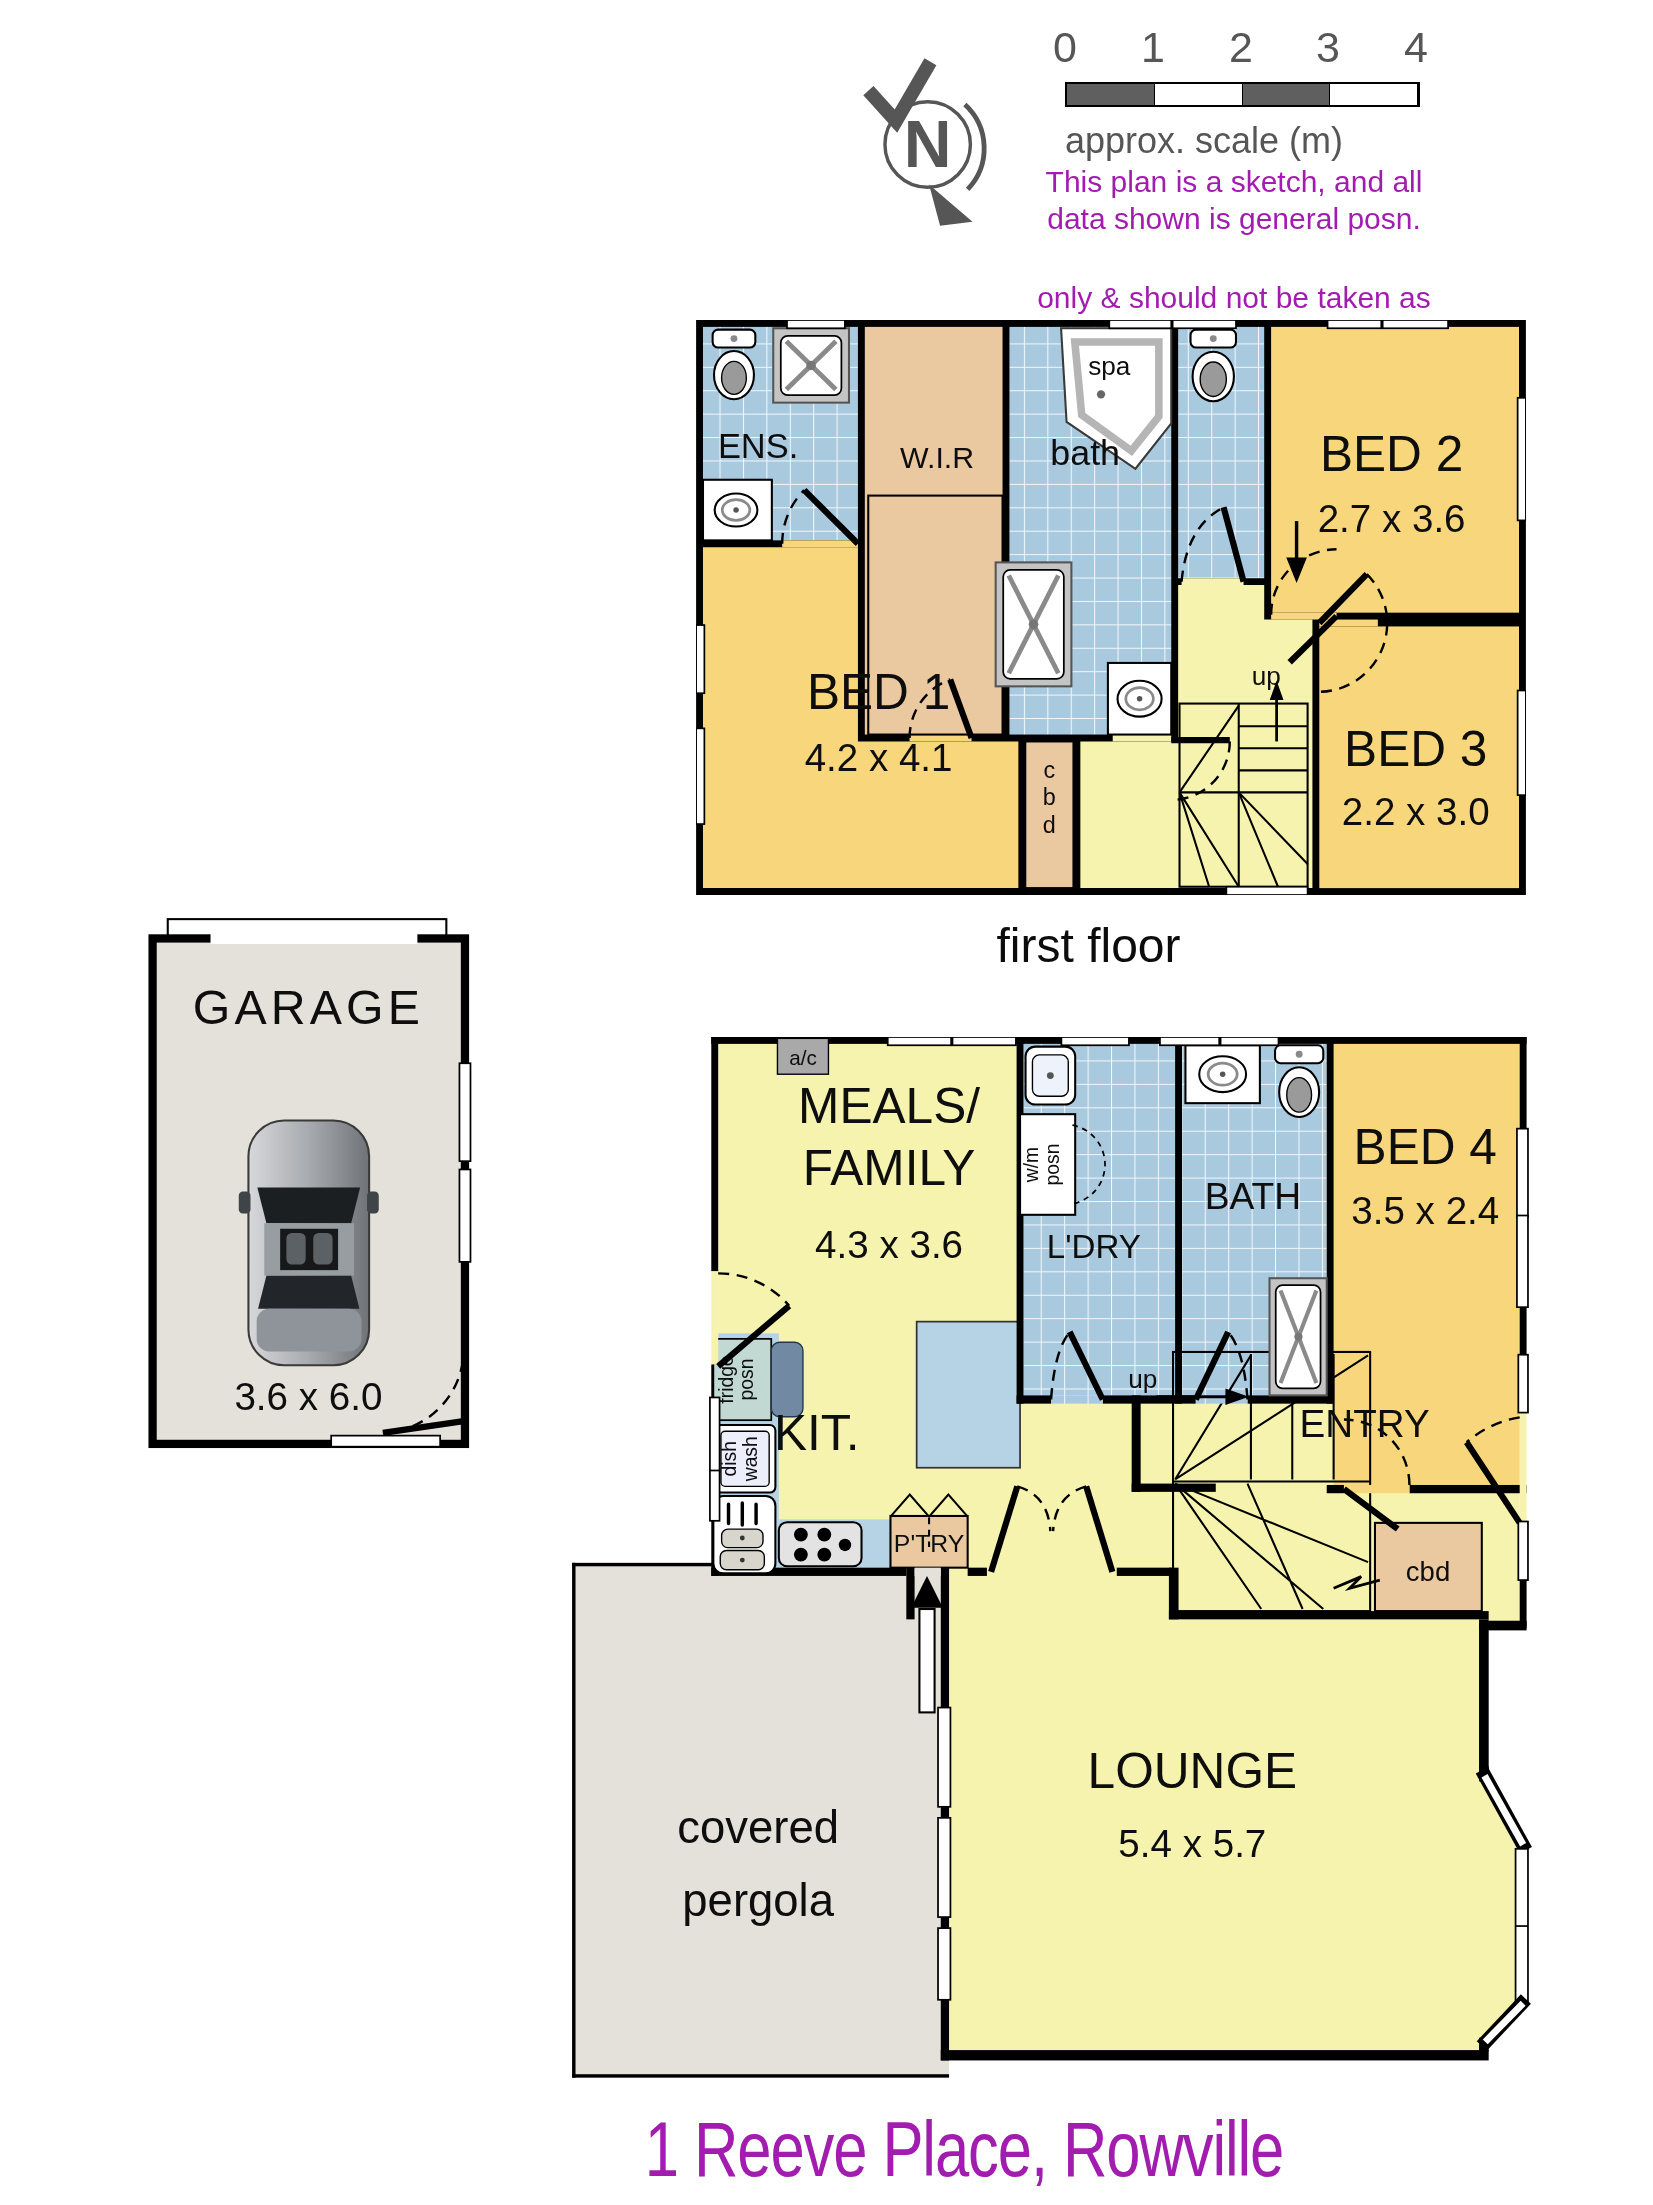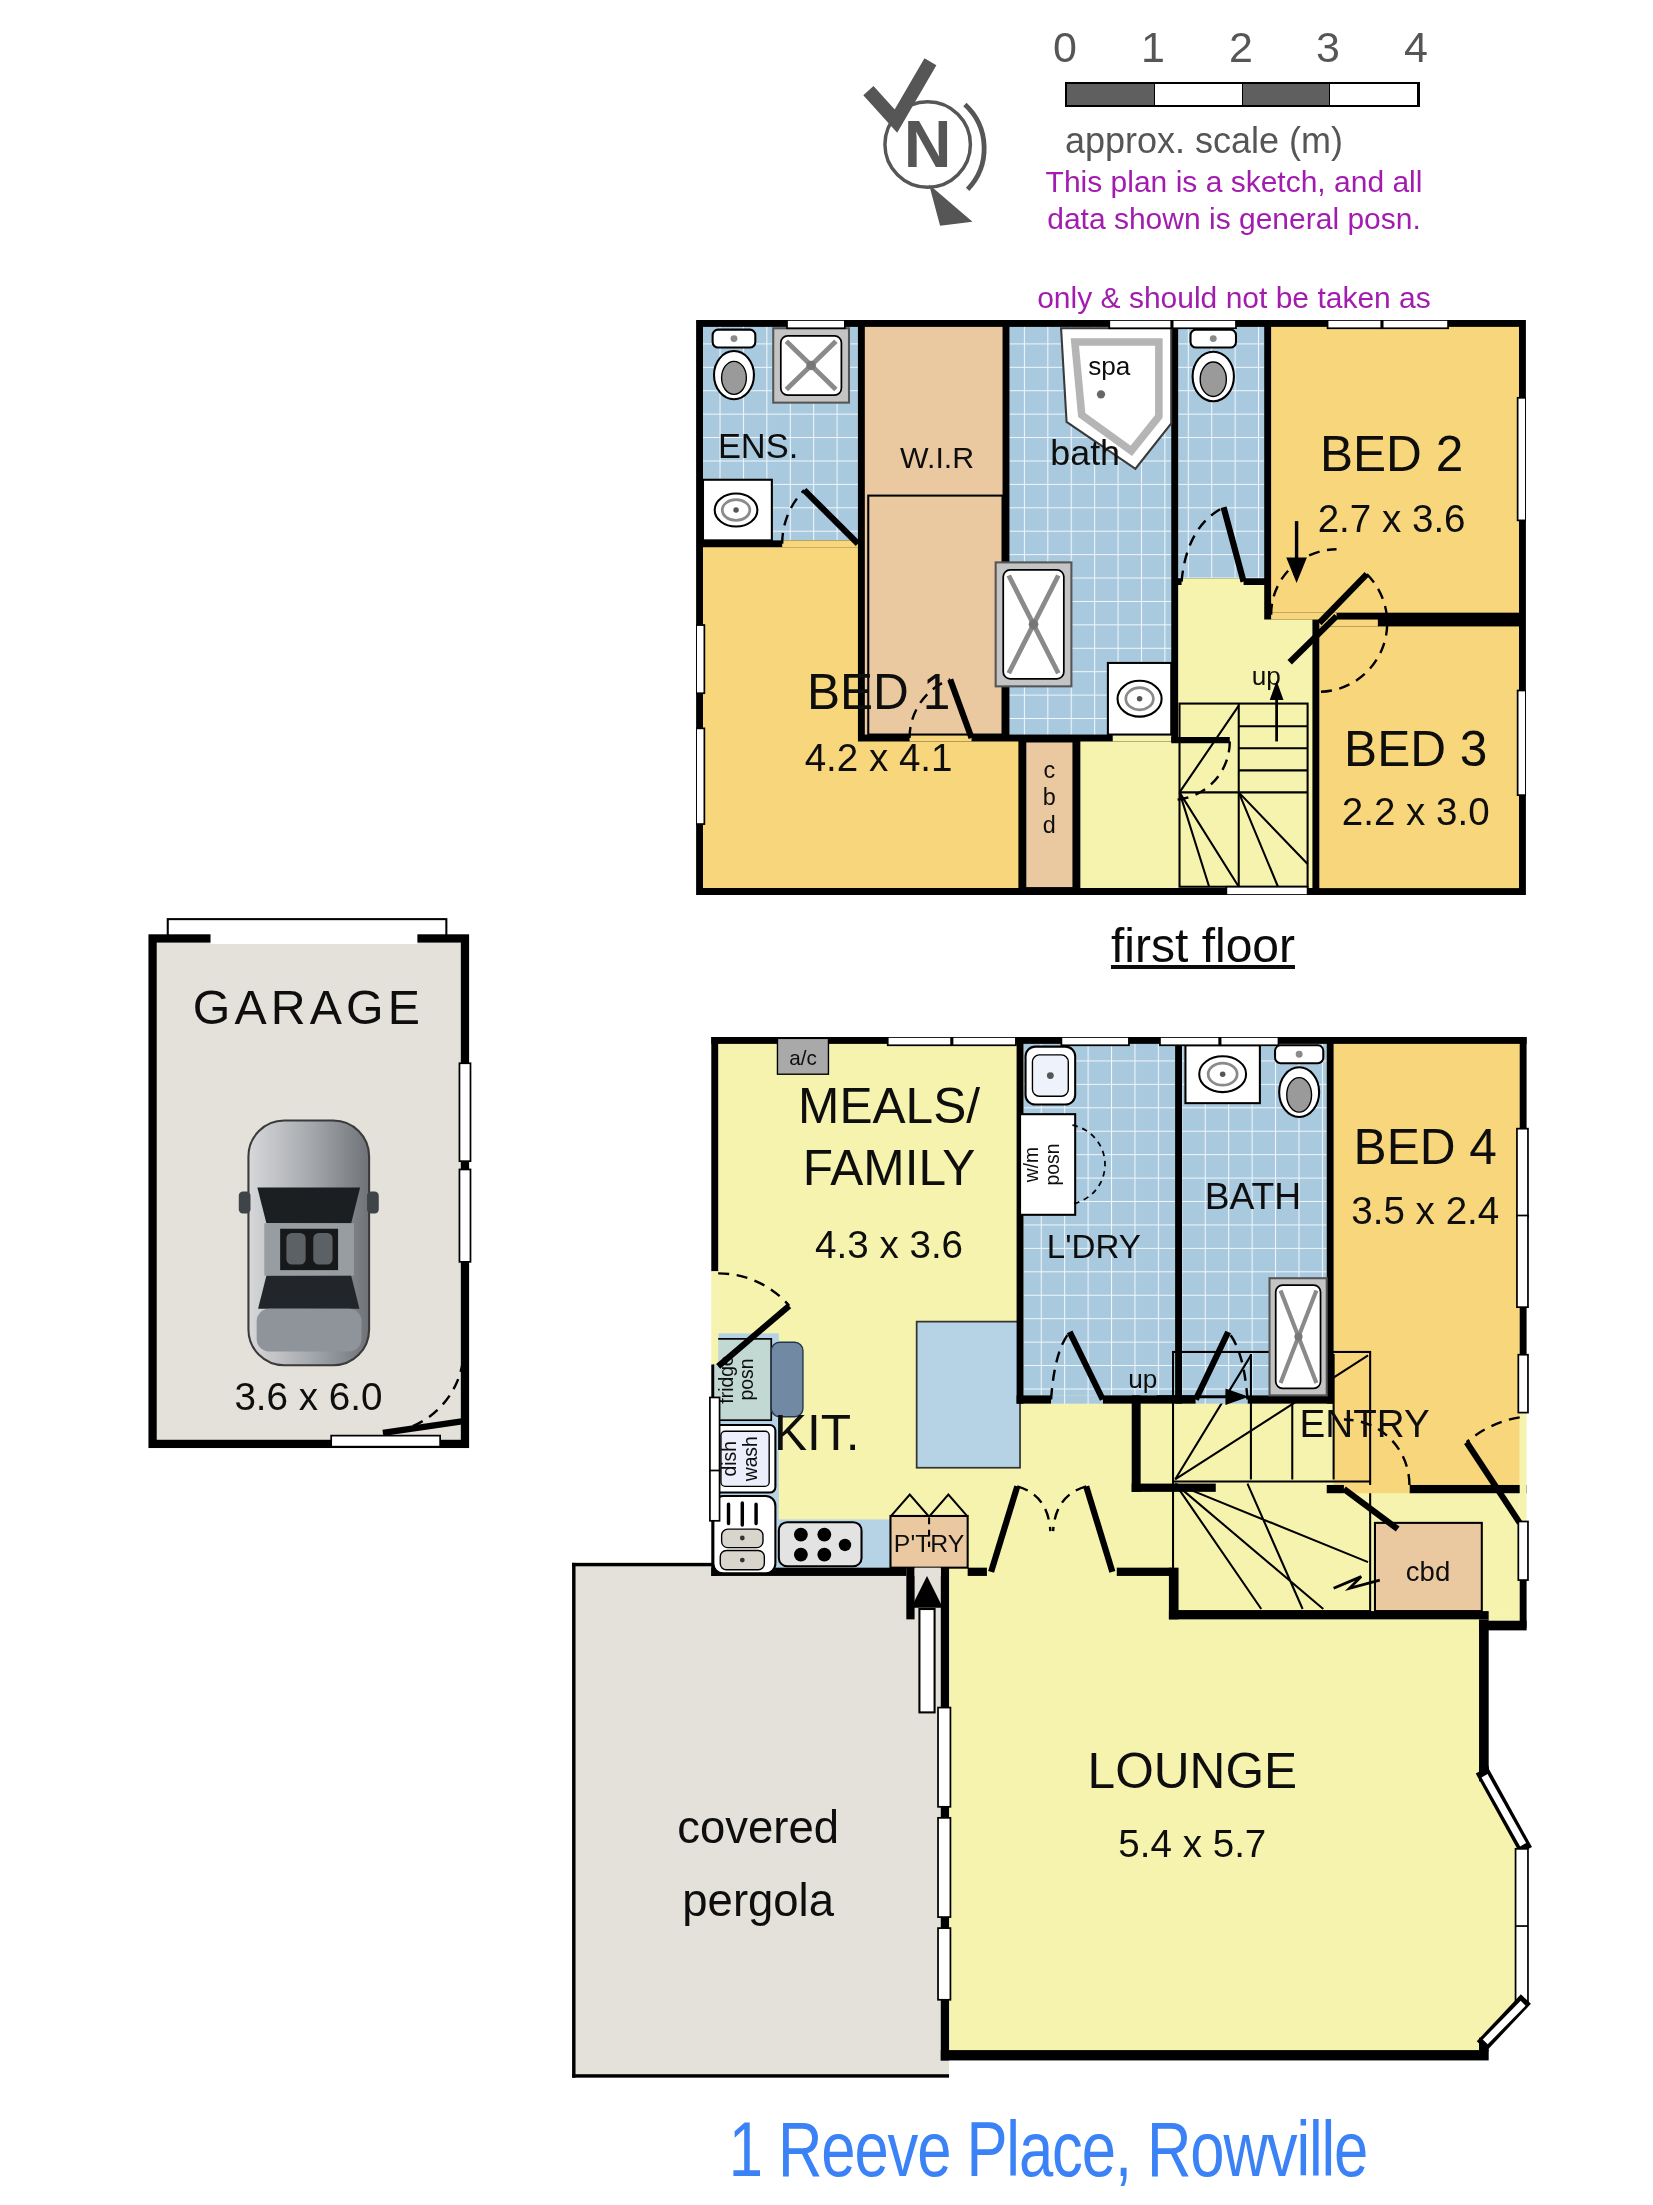--- a/index.html
+++ b/index.html
@@ -1,31 +1,31 @@
 <!DOCTYPE html>
 <html style="font-size:11px"><head>
 <meta charset="utf-8">
 <style>
   html,body{margin:0;padding:0;}
   body{width:1654px;height:2205px;position:relative;background:#fff;
        font-family:"Liberation Sans",sans-serif;}
   .abs{position:absolute;}
-  .ctr{text-align:right;text-decoration:underline;}
+  .ctr{text-align:center;}
   
   #scalebox{left:1034px;top:17px;width:400px;height:289px;}
   .tick{position:absolute;top:5.5px;transform:translateX(-50%);font-size:43px;color:#565656;}
   #bar{position:absolute;left:31px;top:65px;width:351px;height:20.7px;border:2.8px solid #000;display:flex;}
   #bar div{flex:1;}
   .seg-dark{background:#5f5f5f;}
   .seg-light{background:#fff;border-left:1.4px solid #000;border-right:1.4px solid #000;}
   #scalecap{position:absolute;left:31px;top:103px;width:351px;text-align:left;font-size:36px;color:#565656;}
   .note{position:absolute;left:0;width:400px;text-align:center;font-size:30px;color:#a21caf;line-height:1.15;}
   
   #ff-caption{left:882px;top:918px;width:413px;font-size:48px;color:#0c0c0c;}
-  #title{left:482px;top:2105px;width:965px;font-size:77px;color:#3b82f6;white-space:nowrap;}
+  #title{left:482px;top:2105px;width:965px;font-size:77px;color:#a21caf;white-space:nowrap;}
   #title span{display:inline-block;transform:scaleX(.8);transform-origin:center;letter-spacing:-1.4px;}
   
   text{font-family:"Liberation Sans",sans-serif;fill:#0e0e0e;}
   .room-name{font-size:72px;}
   .room-dims{font-size:56px;}
   .lbl-md{font-size:52px;}
   .lbl-sm{font-size:38px;}
   .lbl-xs{font-size:28px;}
   .thin{fill:none;stroke:#000;stroke-width:3;}
   .leaf{stroke:#000;stroke-width:9;fill:none;}

